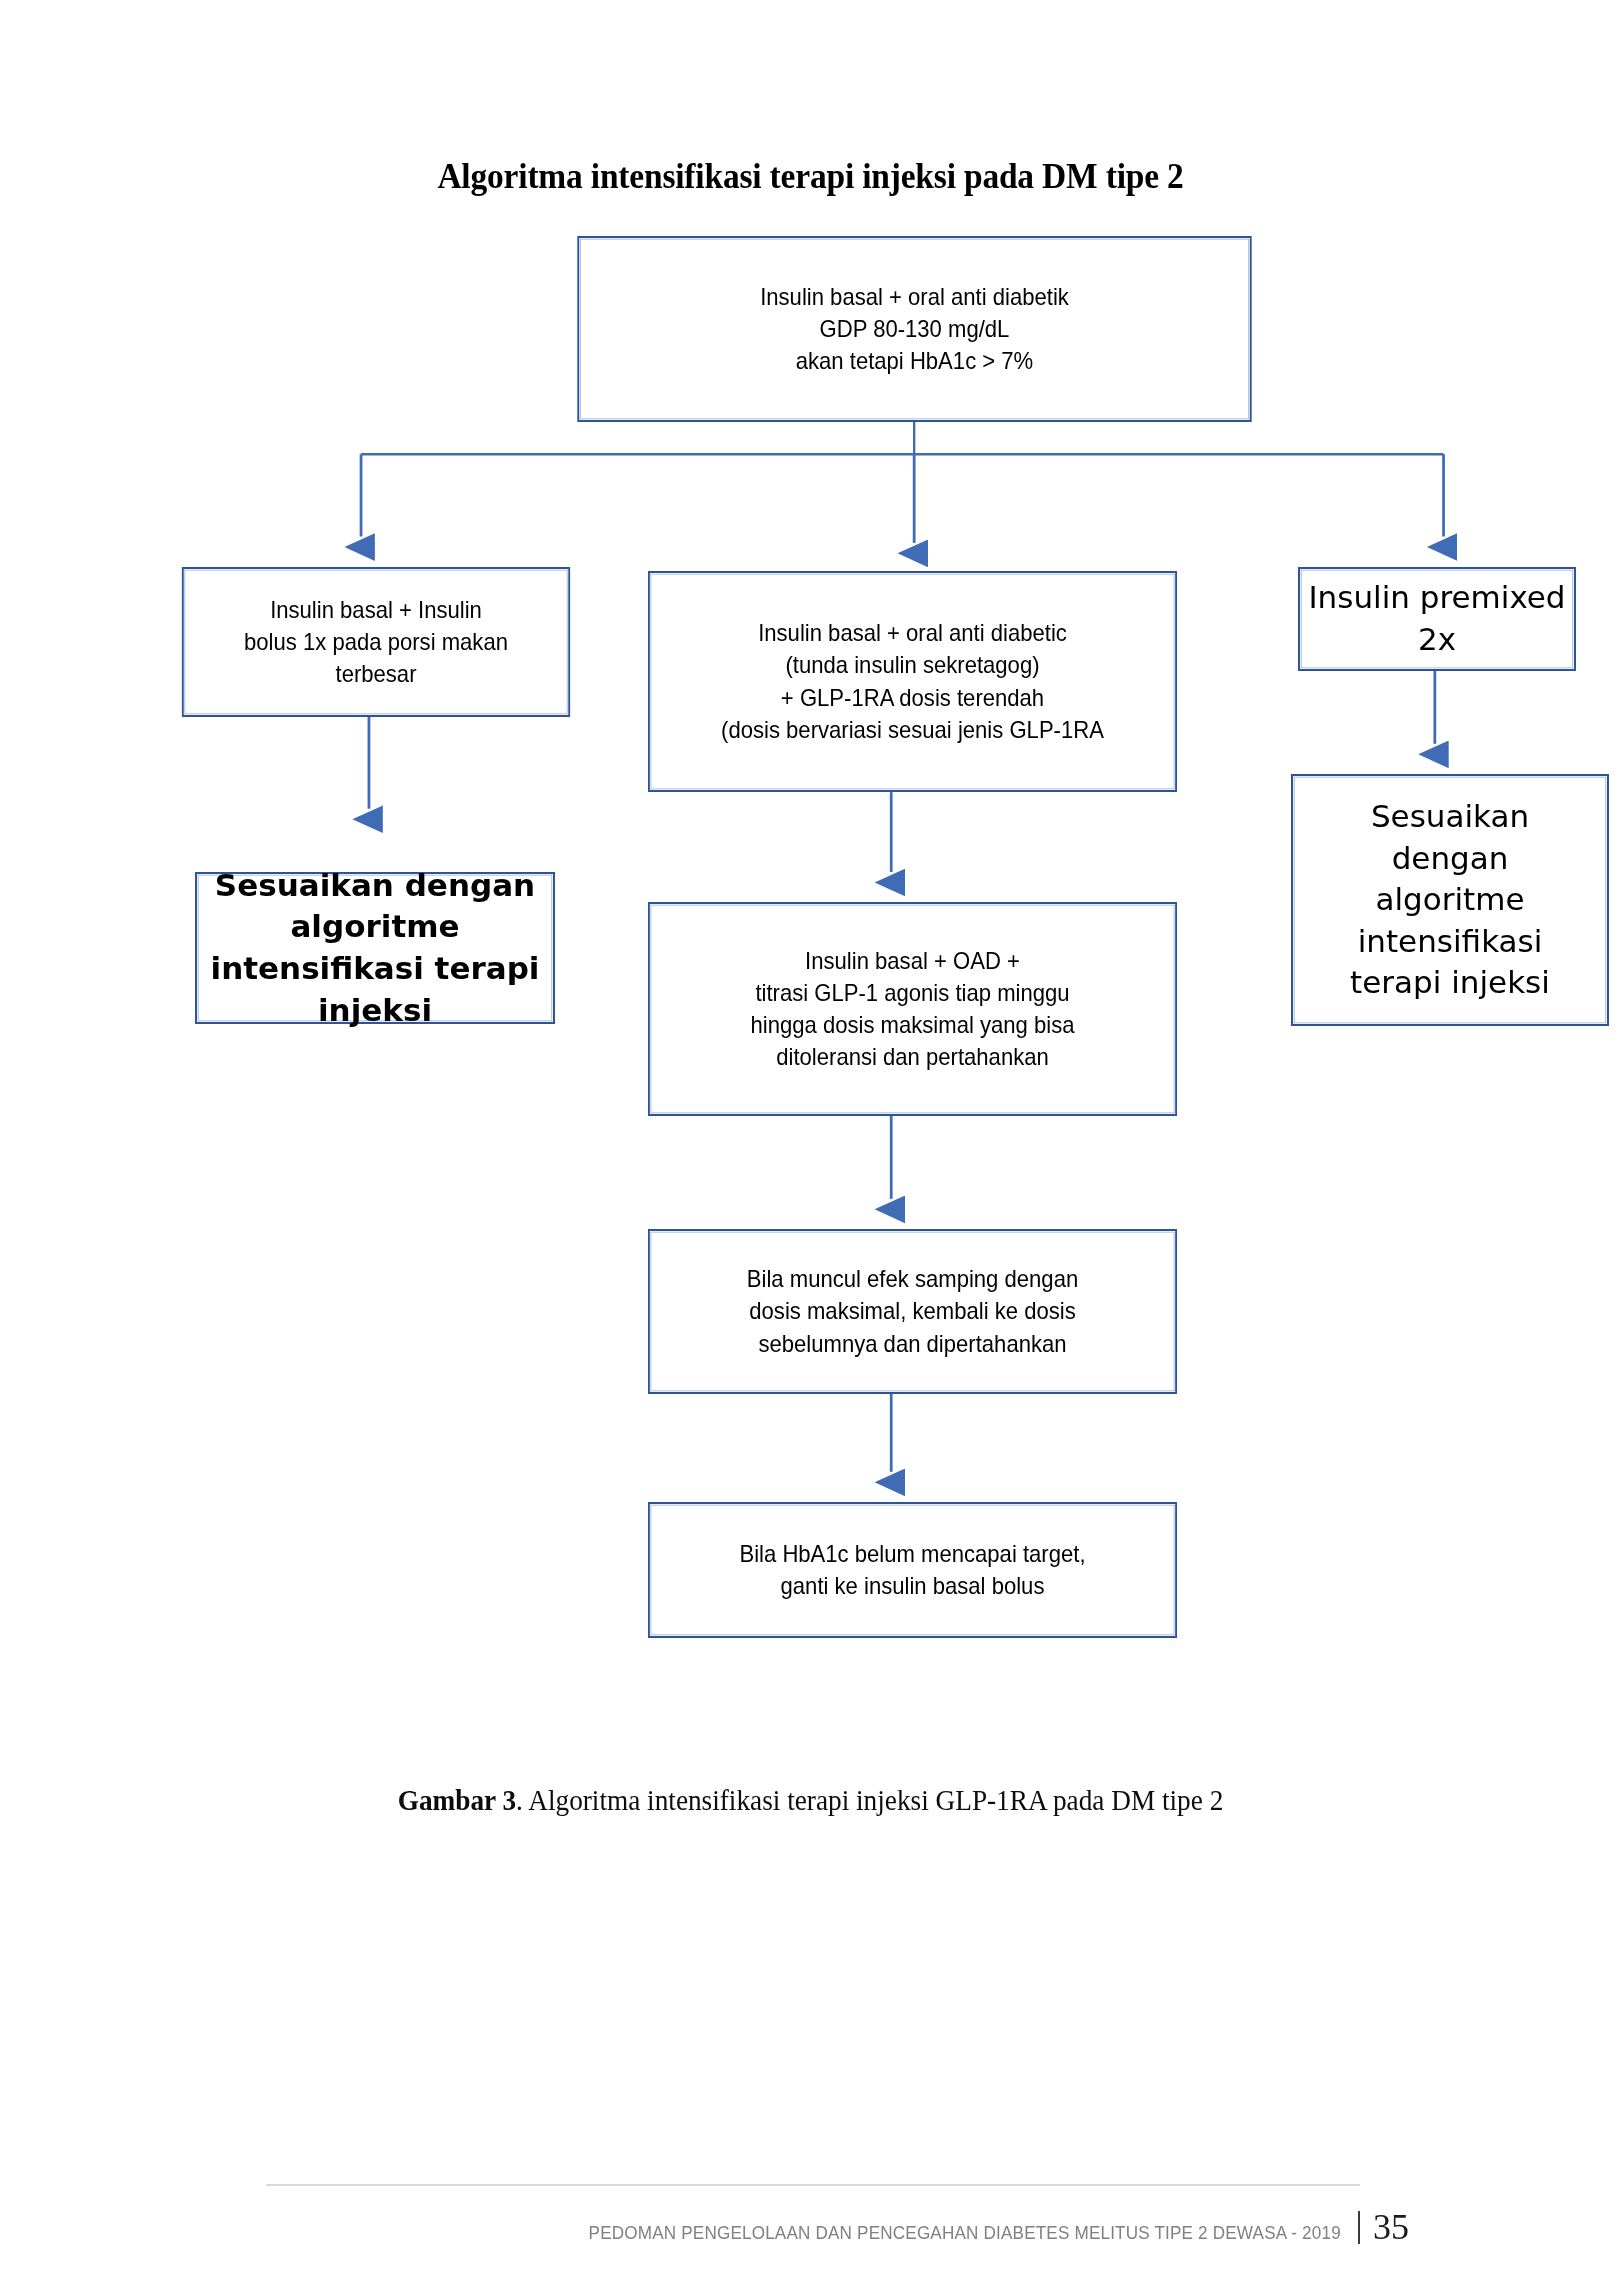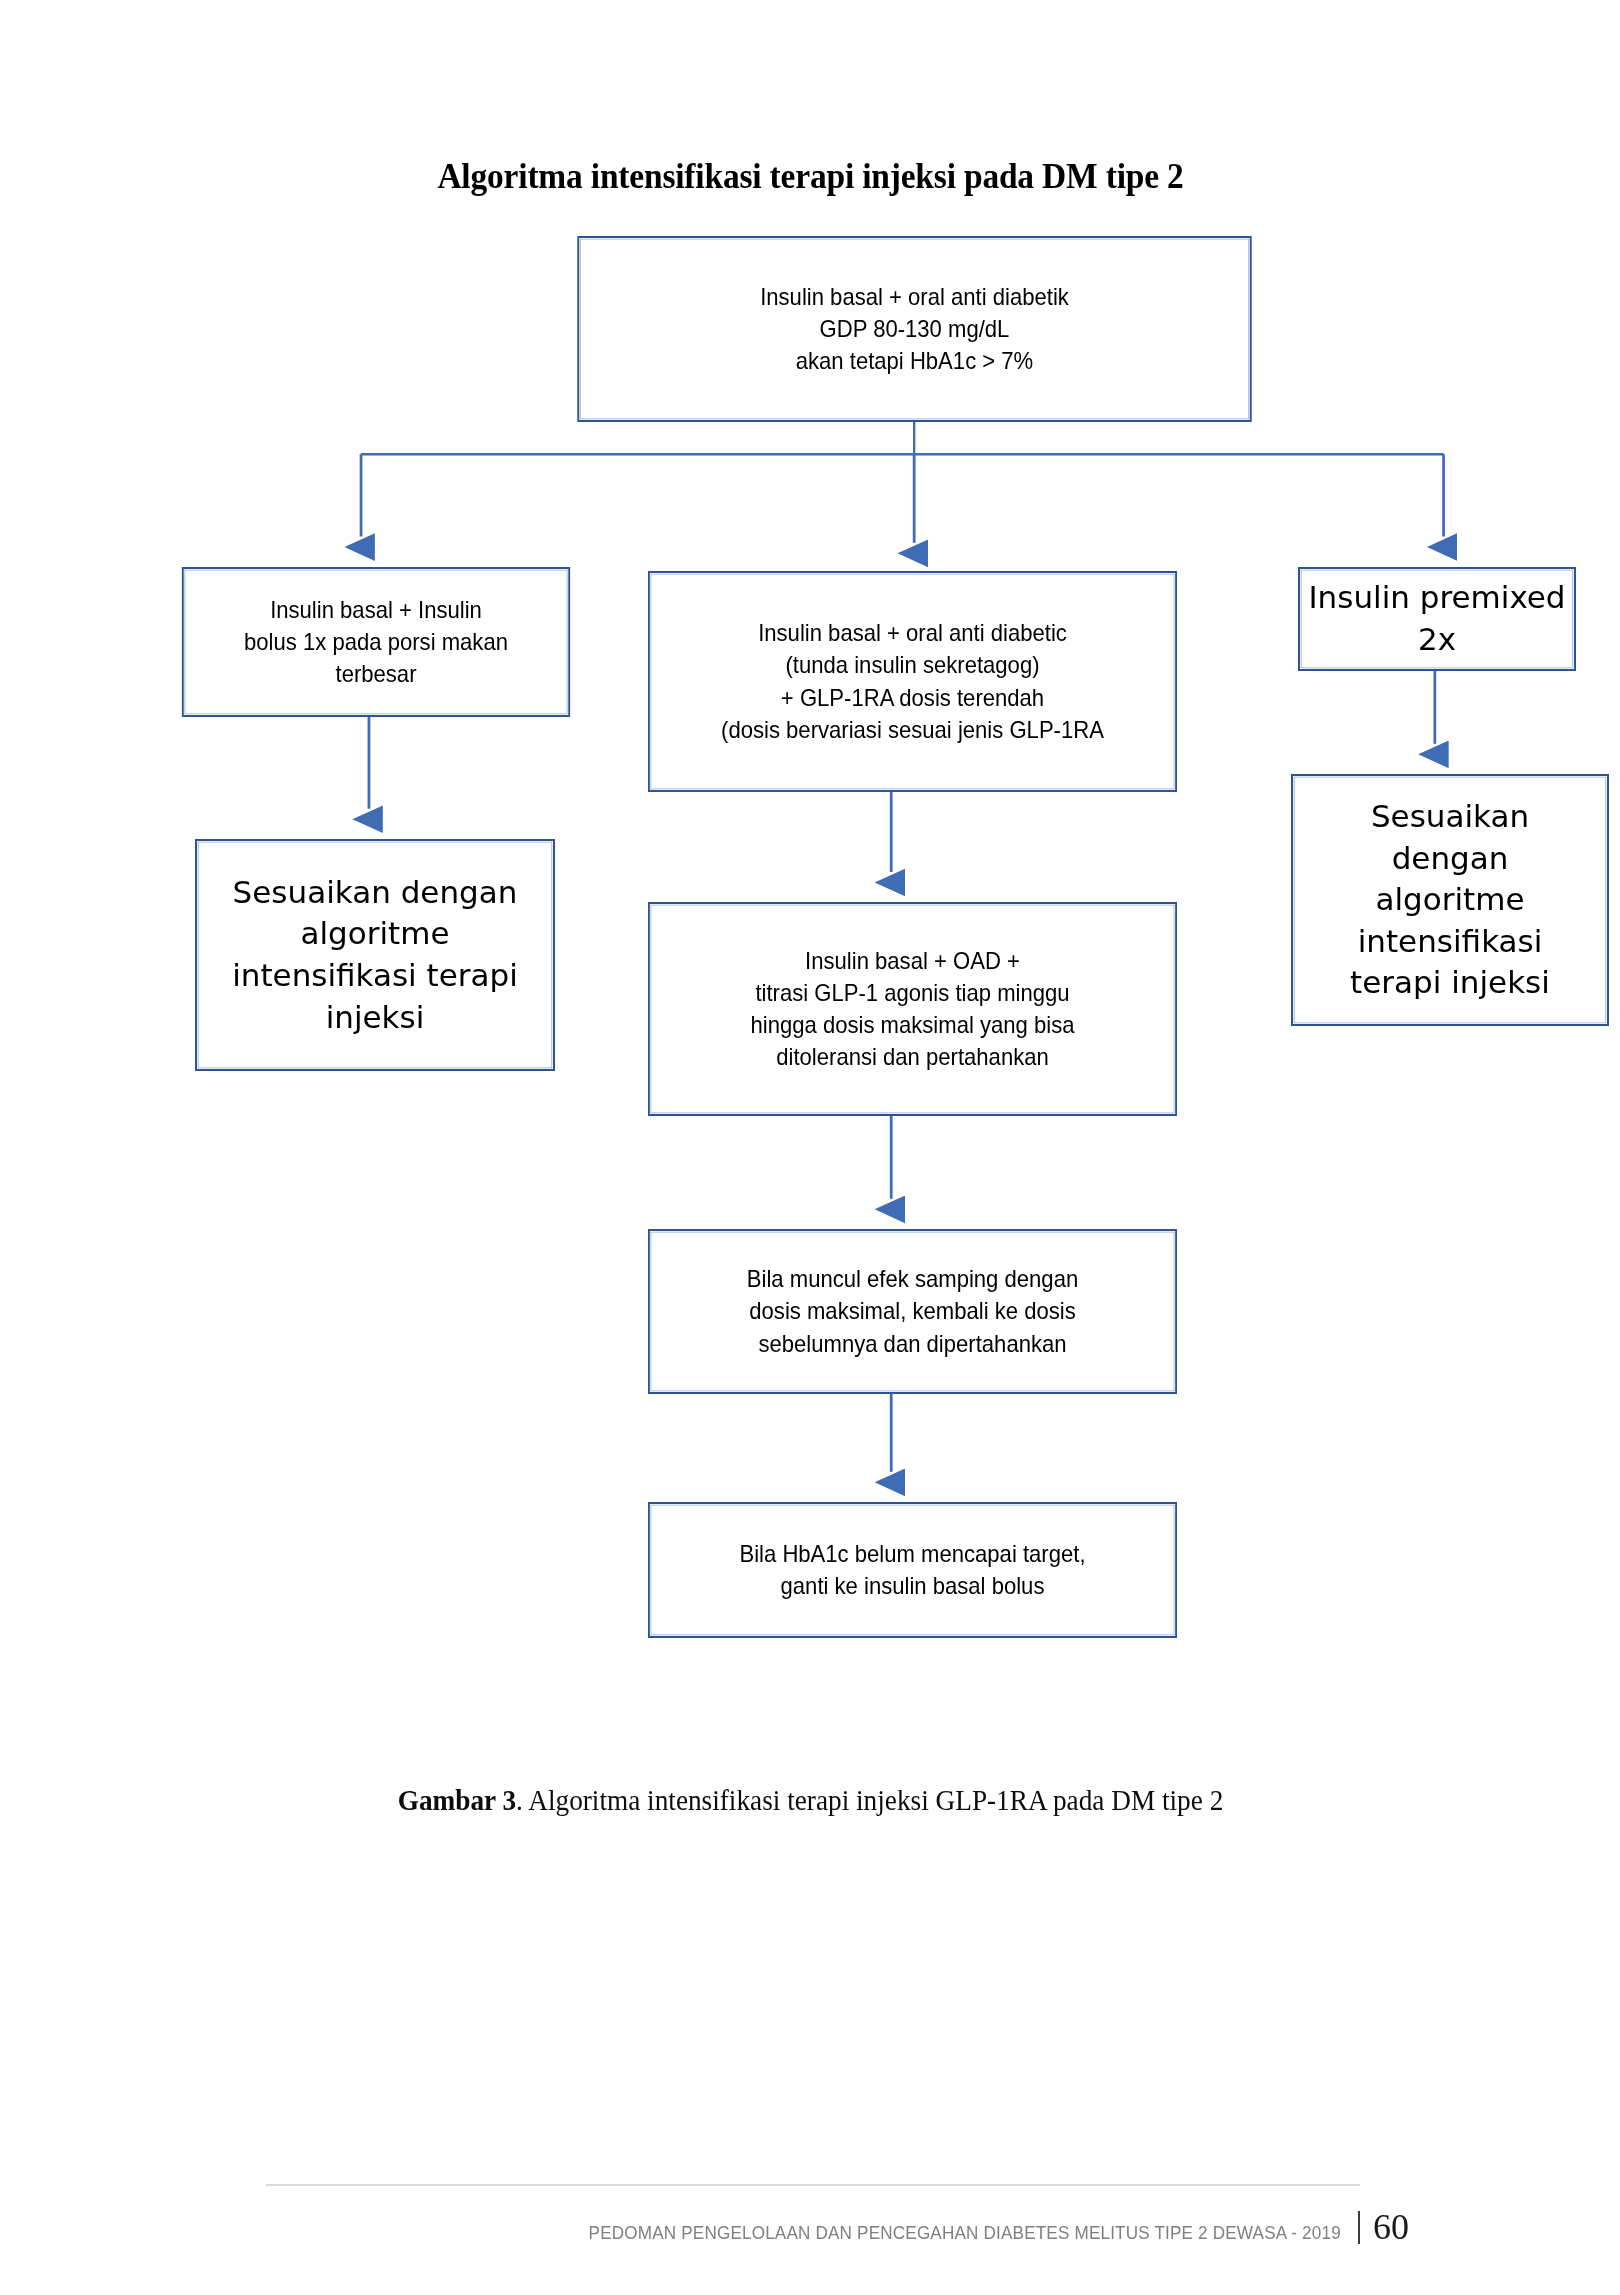--- a/index.html
+++ b/index.html
@@ -75,21 +75,21 @@
   .reg {
     font-family: "DejaVu Sans", sans-serif;
     font-size: 31px;
   }
 
   
   #node-top        { left: 548px;  top: 236px;  width: 733px;  height: 186px; }
   #node-left       { left: 165px;  top: 567px;  width: 422px;  height: 150px; }
   #node-center     { left: 625px;  top: 571px;  width: 575px;  height: 221px; }
   #node-right      { left: 1298px; top: 567px;  width: 278px;  height: 104px; }
-  #node-left-2     { left: 195px;  top: 839px; width: 360px;  height: 232px; }
+  #node-left-2     { left: 195px;  top: 872px; width: 360px;  height: 152px; font-weight: bold; }
   #node-right-2    { left: 1291px; top: 774px;  width: 318px;  height: 252px; }
   #node-center-2   { left: 625px;  top: 902px; width: 575px;  height: 214px; }
   #node-center-3   { left: 625px;  top: 1229px; width: 575px;  height: 165px; }
   #node-center-4   { left: 625px;  top: 1502px; width: 575px;  height: 136px; }
 
   
   #figure-caption {
     position: absolute;
     left: 0;
     top: 1784px;
@@ -264,16 +264,16 @@
 
 <div id="figure-caption">
   <span class="caption-label">Gambar 3</span><span>. Algoritma intensifikasi terapi injeksi GLP-1RA pada DM tipe 2</span>
 </div>
 
 <div id="page-footer">
   <div id="footer-rule"></div>
   <div id="footer-content">
     <span id="footer-text">PEDOMAN PENGELOLAAN DAN PENCEGAHAN DIABETES MELITUS TIPE 2 DEWASA - 2019</span>
     <span id="footer-divider"></span>
-    <span id="footer-page-number">60</span>
+    <span id="footer-page-number">35</span>
   </div>
 </div>
 
 
 </body></html>

